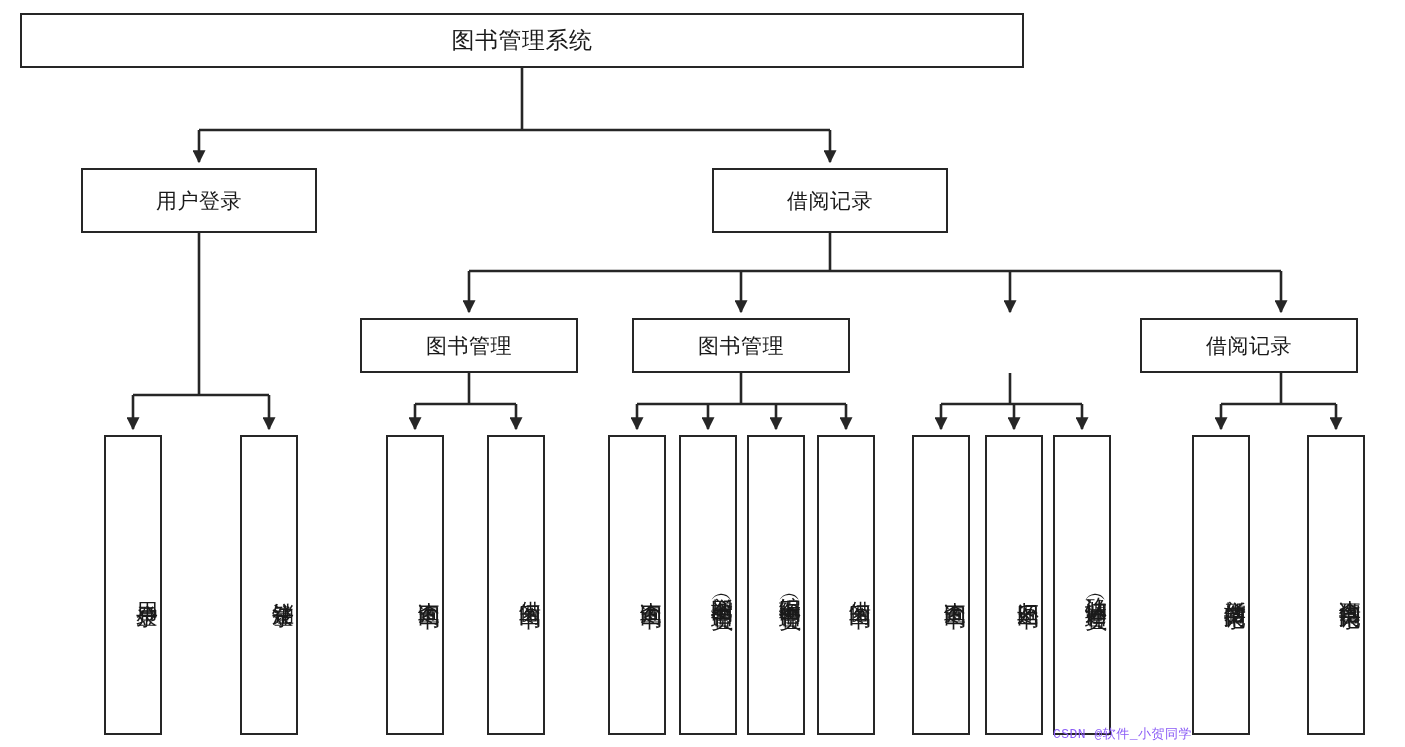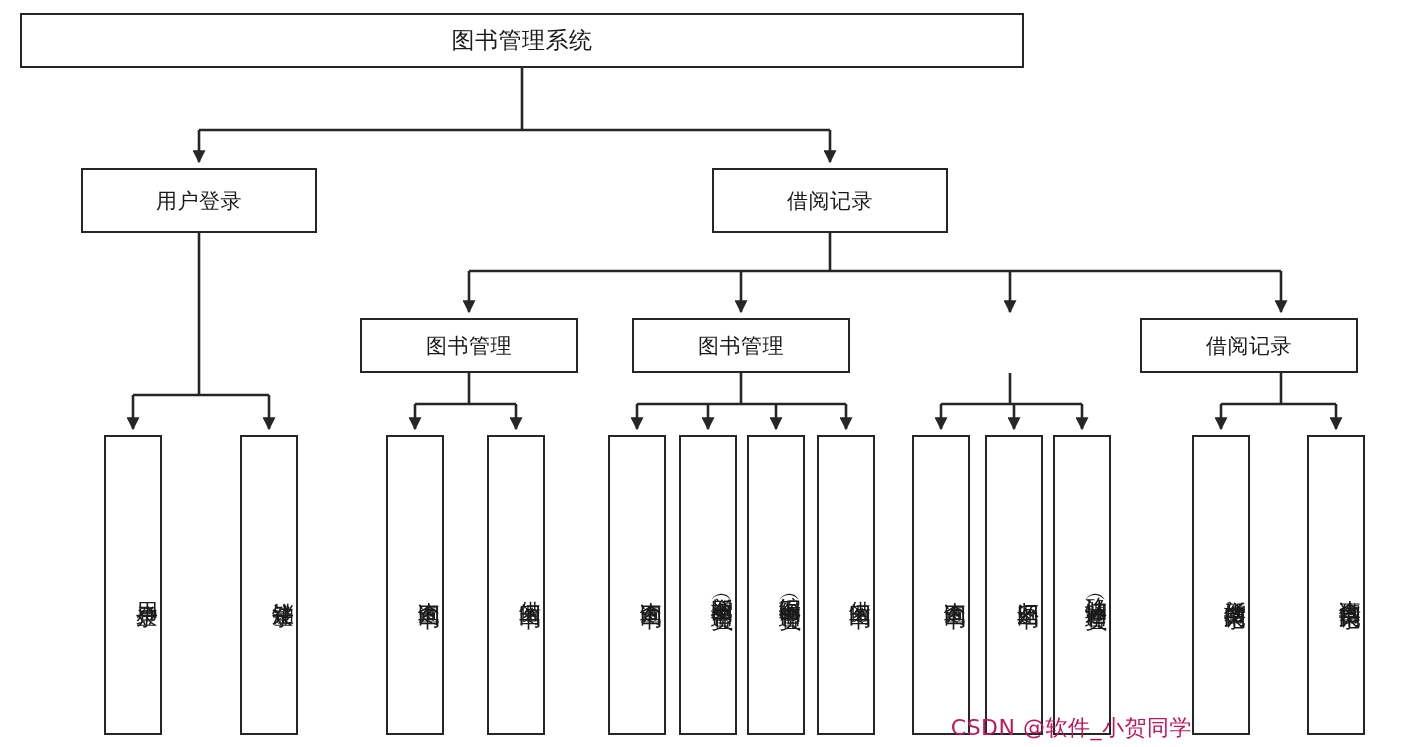--- a/index.html
+++ b/index.html
@@ -12,23 +12,23 @@
         justify-content:center;}
   .node .lbl{color:#1a1a1a;letter-spacing:0.5px;}
   .node-root .lbl{font-size:23px;}
   .node-l2 .lbl{font-size:21px;}
   .node-l3 .lbl{font-size:21px;}
   .node-leaf{writing-mode:vertical-rl;text-orientation:upright;
              align-items:flex-start;justify-content:center;padding-top:6px;}
   .node-leaf .lbl{writing-mode:vertical-rl;text-orientation:upright;
                   font-size:22px;line-height:1.18;letter-spacing:2px;
                   white-space:nowrap;}
-  #watermark{position:absolute;right:8px;bottom:4px;font-size:22px;
-             color:#be185d;letter-spacing:0.5px;white-space:nowrap;
-             pointer-events:none;}
+  #watermark{position:absolute;right:8px;bottom:4px;font-size:13px;
+             color:#8b5cf6;letter-spacing:0.5px;white-space:nowrap;
+             pointer-events:none;font-family:Liberation Mono, monospace;}
 </style>
 </head>
 <body>
 
 <div id="canvas">
   <svg width="1405" height="747">
     <defs>
       <marker id="arrow" viewBox="0 0 10 10" refX="9" refY="5" markerWidth="5" markerHeight="5" orient="auto-start-reverse">
         <path d="M 0 0 L 10 5 L 0 10 z" fill="#262626"></path>
       </marker>

